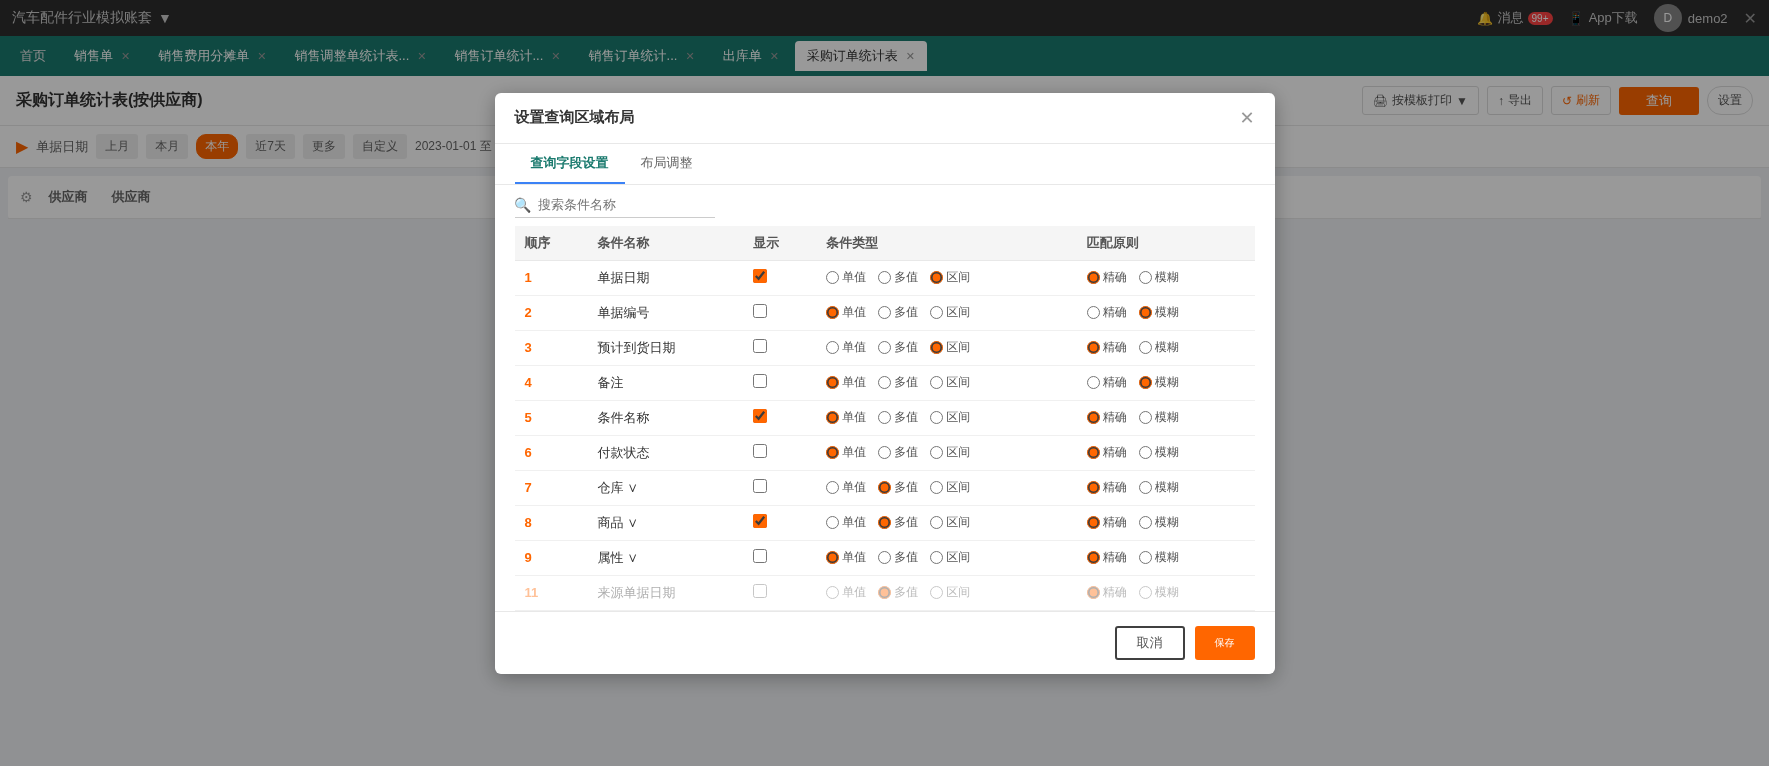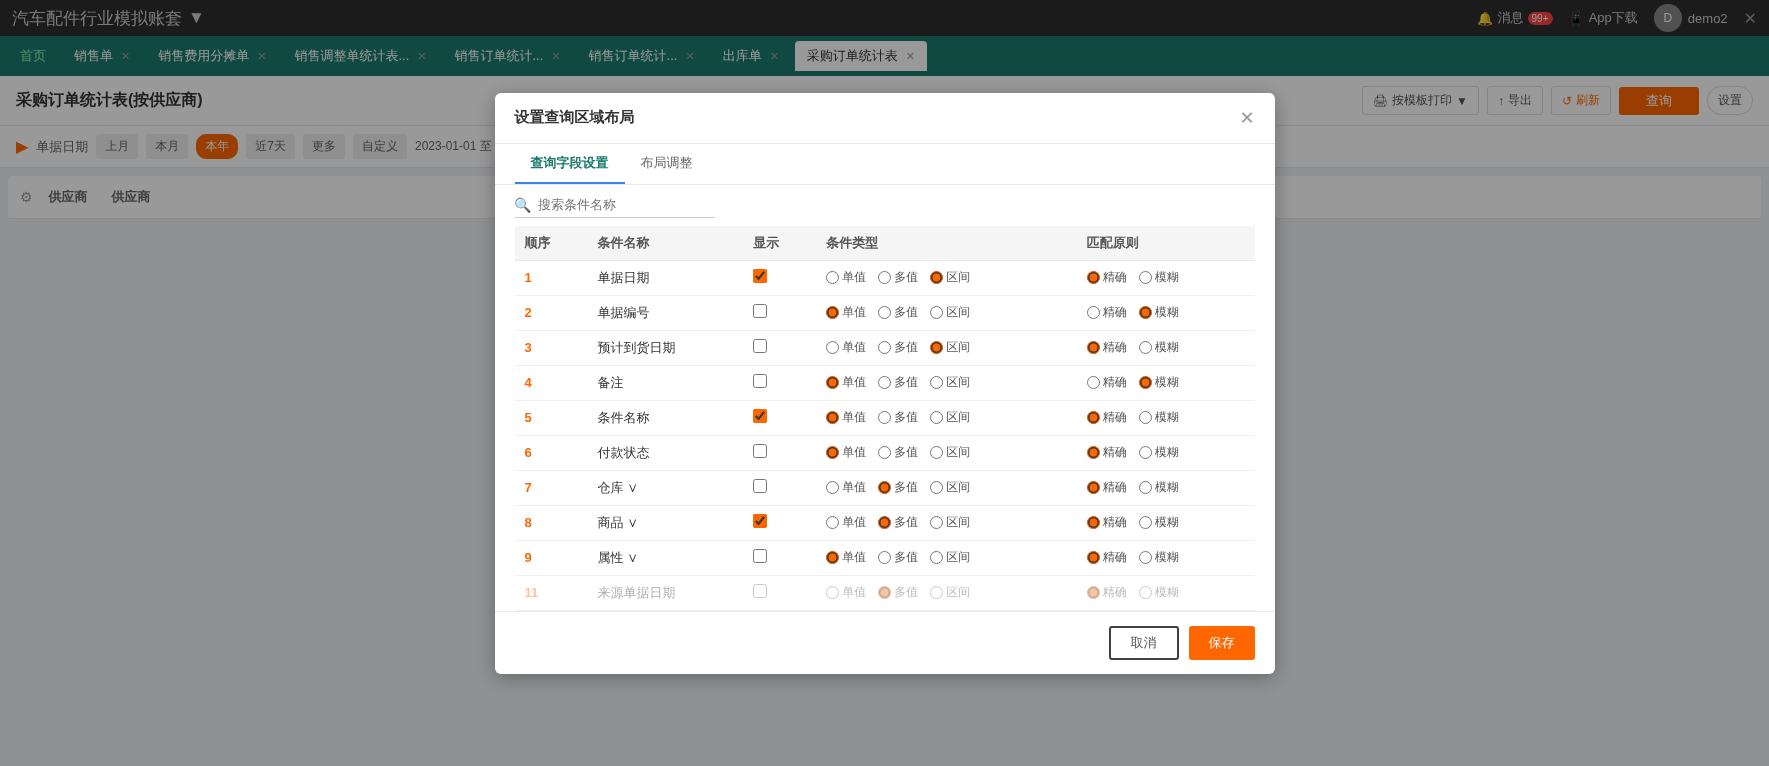--- a/index.html
+++ b/index.html
@@ -8,21 +8,21 @@
     
     .top-bar {
       background: #2d2d2d;
       height: 36px;
       display: flex;
       align-items: center;
       justify-content: space-between;
       padding: 0 12px;
       color: #ccc;
     }
-    .top-bar-left { font-size: 17px; color: #ccc; display: flex; align-items: center; gap: 6px; }
+    .top-bar-left { font-size: 14px; color: #ccc; display: flex; align-items: center; gap: 6px; }
     .top-bar-right { display: flex; align-items: center; gap: 16px; font-size: 13px; }
     .notification-btn { display: flex; align-items: center; gap: 4px; cursor: pointer; color: #ccc; }
     .badge { background: #f44; color: #fff; border-radius: 8px; font-size: 10px; padding: 1px 4px; }
     .app-download { display: flex; align-items: center; gap: 4px; cursor: pointer; color: #ccc; }
     .user-info { display: flex; align-items: center; gap: 6px; cursor: pointer; color: #ccc; }
     .avatar { width: 28px; height: 28px; border-radius: 50%; background: #888; display: flex; align-items: center; justify-content: center; color: #fff; font-size: 12px; }
 
     
     .tab-bar {
       background: #1a7a6e;
@@ -37,21 +37,21 @@
       border-radius: 4px 4px 0 0;
       cursor: pointer;
       color: #fff;
       font-size: 13px;
       display: flex;
       align-items: center;
       gap: 4px;
     }
     .tab-item.active { background: #fff; color: #333; }
     .tab-item .close-x { font-size: 11px; color: #999; margin-left: 4px; }
-    .tab-home { color: #86efac; font-size: 13px; }
+    .tab-home { color: #e5e5e5; font-size: 13px; }
 
     
     .page-header {
       background: #fff;
       padding: 10px 16px;
       display: flex;
       align-items: center;
       justify-content: space-between;
       border-bottom: 1px solid #e8e8e8;
     }
@@ -204,21 +204,21 @@
 
     
     .modal-footer {
       padding: 14px 20px;
       display: flex;
       justify-content: flex-end;
       gap: 10px;
       border-top: 1px solid #e8e8e8;
     }
     .btn-cancel { background: #fff; border: 2px solid #404040; padding: 6px 20px; border-radius: 3px; cursor: pointer; font-size: 13px; color: #555; }
-    .btn-save { background: #f60; color: #fff; border: none; padding: 6px 20px; border-radius: 3px; cursor: pointer; font-size: 13px; }
+    .btn-save { background: #f60; color: #fff; border: none; padding: 6px 20px; border-radius: 3px; cursor: pointer; font-size: 10px; }
 
     
     .fade-row td { opacity: 0.4; }
   </style>
 </head>
 <body>
 
 <div class="top-bar">
   <div class="top-bar-left">
     <span>汽车配件行业模拟账套</span>

